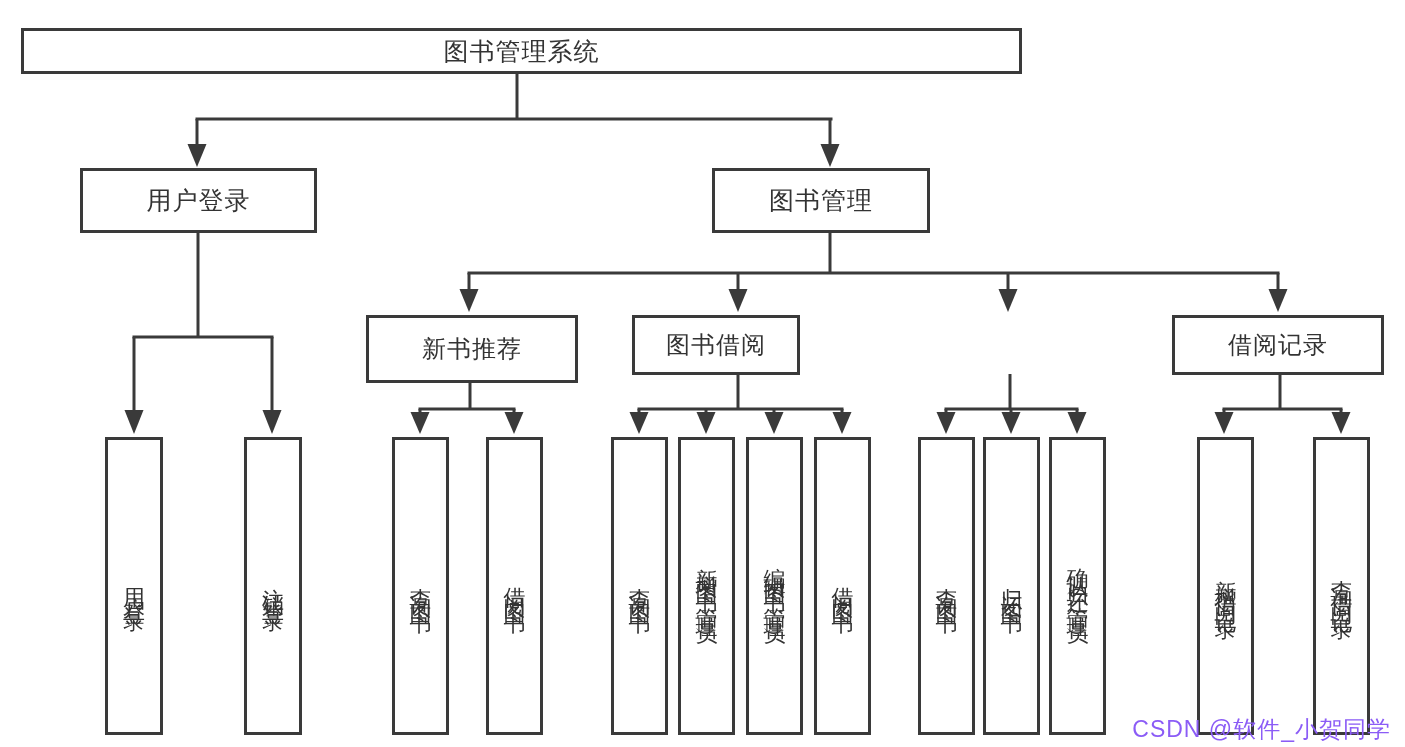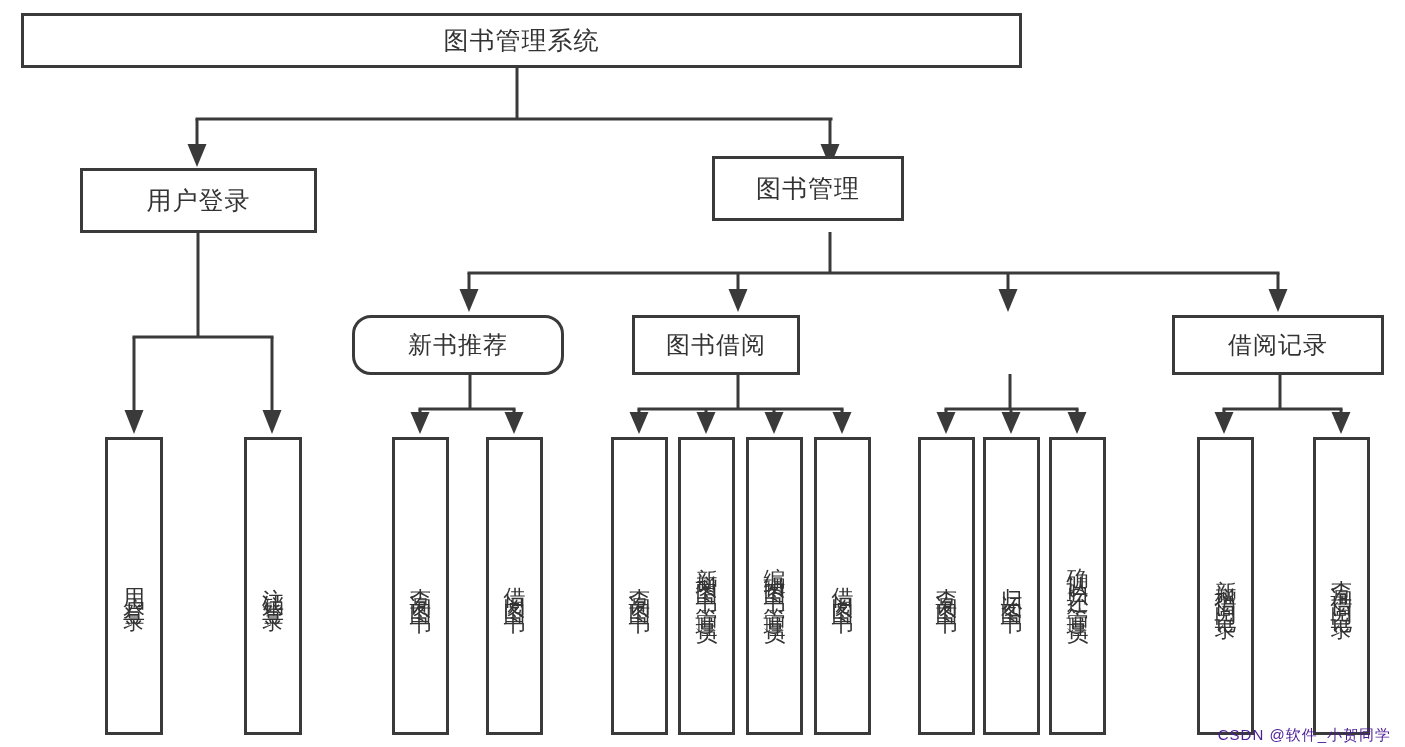--- a/index.html
+++ b/index.html
@@ -36,22 +36,22 @@
     writing-mode: vertical-rl;
     text-orientation: mixed;
     font-size: 22px;
     letter-spacing: 8px;
     line-height: 1;
   }
   .watermark {
     position: absolute;
     right: 14px;
     bottom: 2px;
-    font-size: 15px;
-    color: #4c1d95;
+    font-size: 23px;
+    color: #8b5cf6;
     letter-spacing: 1px;
     white-space: nowrap;
   }
 </style>
 </head>
 <body>
 
 <div class="canvas">
 
   <svg class="connectors" viewBox="0 0 1405 747">
@@ -123,32 +123,32 @@
     <g>
       <line x1="1280" y1="374" x2="1280" y2="410"></line>
       <line x1="1222.5" y1="409" x2="1342.5" y2="409"></line>
       <line x1="1224" y1="409" x2="1224" y2="414"></line>
       <polygon points="1214.5,412 1233.5,412 1224,434"></polygon>
       <line x1="1341" y1="409" x2="1341" y2="414"></line>
       <polygon points="1331.5,412 1350.5,412 1341,434"></polygon>
     </g>
   </svg>
 
-  <div class="node hnode" style="left:21px; top:13px; width:1001px; height:55px;">
+  <div class="node hnode" style="left:21px; top:28px; width:1001px; height:46px;">
     <span>图书管理系统</span>
   </div>
 
   <div class="node hnode" style="left:80px; top:168px; width:237px; height:65px;">
     <span>用户登录</span>
   </div>
-  <div class="node hnode" style="left:712px; top:156px; width:192px; height:65px;">
+  <div class="node hnode" style="left:712px; top:168px; width:218px; height:65px;">
     <span>图书管理</span>
   </div>
 
-  <div class="node hnode l3" style="left:352px; top:315px; width:212px; height:60px;border-radius:19px;">
+  <div class="node hnode l3" style="left:366px; top:315px; width:212px; height:68px;">
     <span>新书推荐</span>
   </div>
   <div class="node hnode l3" style="left:632px; top:315px; width:168px; height:60px;">
     <span>图书借阅</span>
   </div>
   <div class="node hnode l3" style="left:1172px; top:315px; width:212px; height:60px;">
     <span>借阅记录</span>
   </div>
 
   <div class="node vnode" style="left:105px; top:437px; width:58px; height:298px;">

